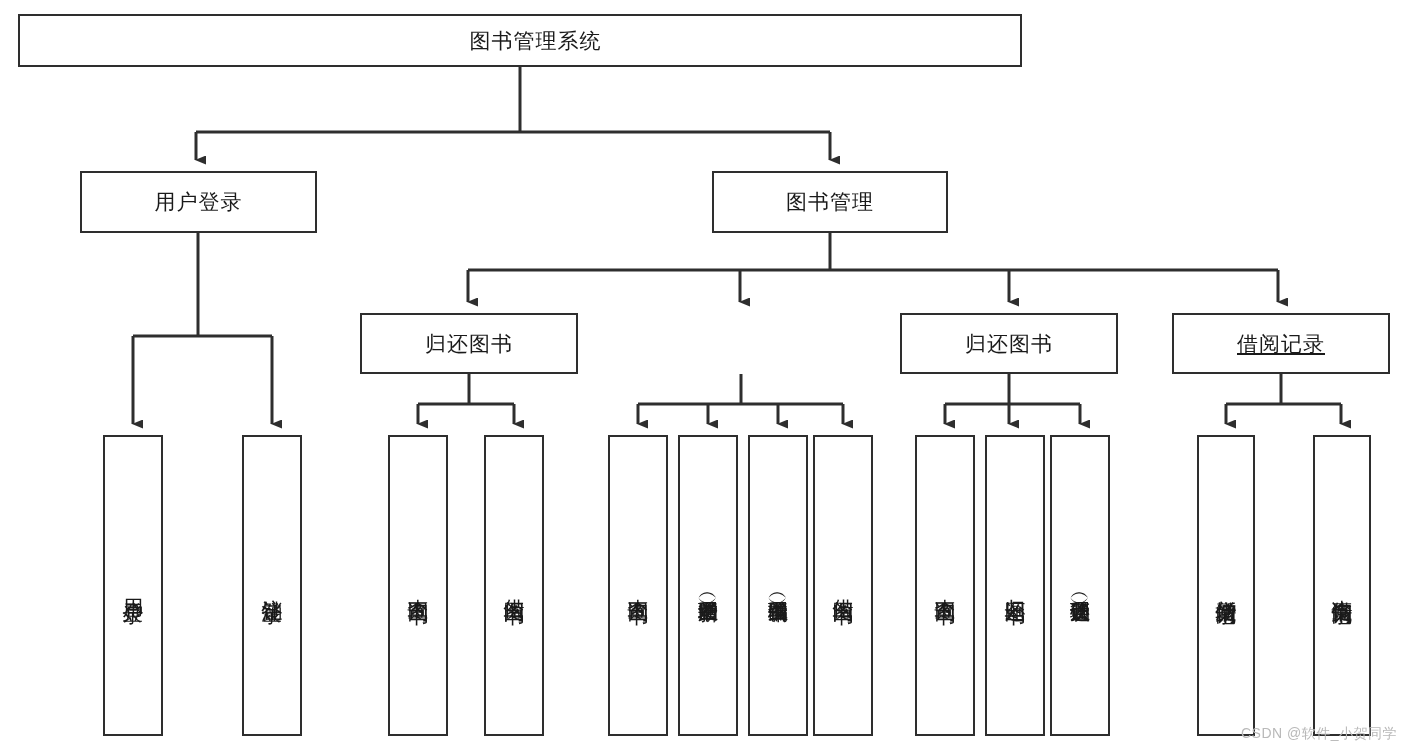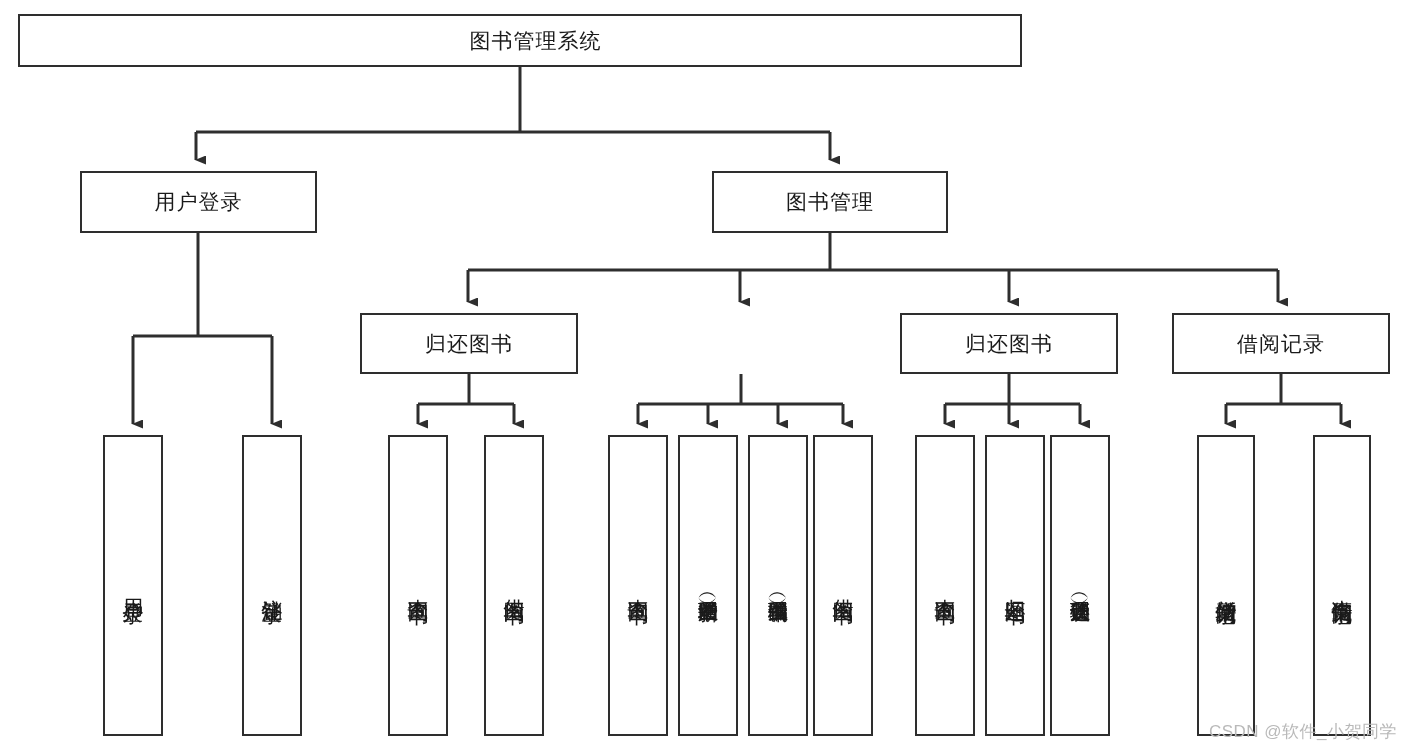--- a/index.html
+++ b/index.html
@@ -50,21 +50,21 @@
   }
   .node.vert .vtext {
     writing-mode: vertical-rl;
     text-orientation: upright;
     display: block;
   }
   #watermark {
     position: absolute;
     right: 8px;
     bottom: 4px;
-    font-size: 17px;
+    font-size: 14px;
     color: #b9b9b9;
     letter-spacing: 0.5px;
     white-space: nowrap;
     pointer-events: none;
   }
 </style>
 </head>
 <body>
 
 <div id="canvas">
@@ -133,21 +133,21 @@
 
   <div class="node horiz" style="left:360px; top:313px; width:218px; height:61px;">
     <span>归还图书</span>
   </div>
 
 
   <div class="node horiz" style="left:900px; top:313px; width:218px; height:61px;">
     <span>归还图书</span>
   </div>
 
-  <div class="node horiz" style="left:1172px; top:313px; width:218px; height:61px;">
+  <div class="node horiz" style="left:1172px; top:313px; width:218px; height:61px;text-decoration:underline;">
     <span>借阅记录</span>
   </div>
 
   <div class="node vert" style="left:103px; top:435px; width:60px; height:301px;">
     <span class="vtext">用户登录</span>
   </div>
 
   <div class="node vert" style="left:242px; top:435px; width:60px; height:301px;">
     <span class="vtext">注销登录</span>
   </div>

